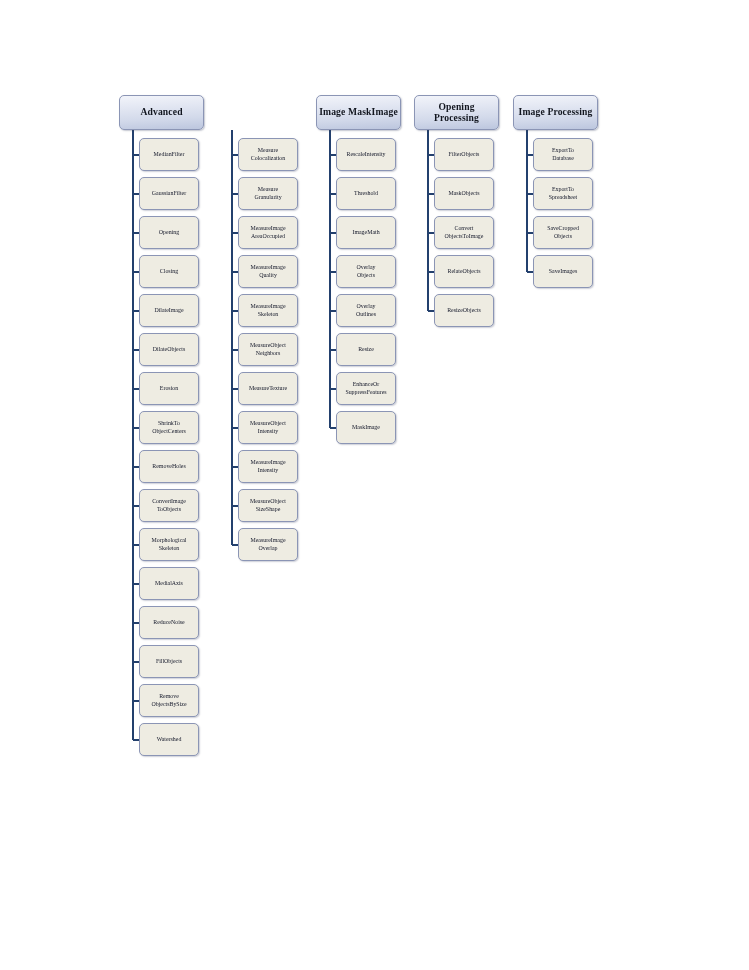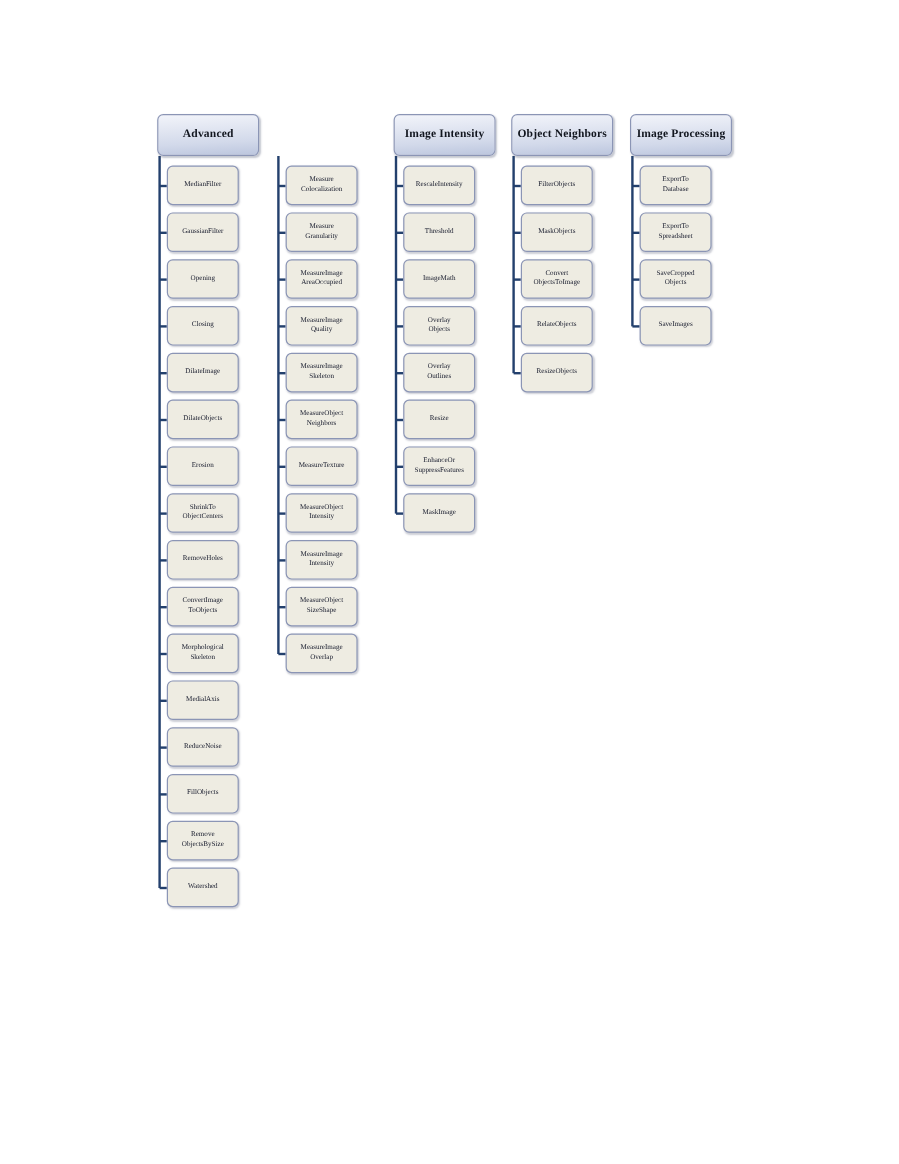--- a/index.html
+++ b/index.html
@@ -27,21 +27,21 @@
   .column {
     position: absolute;
     top: 0;
     width: 99px;
     height: 970px;
   }
 
   
   .cat-box {
     position: absolute;
-    left: 12px;
+    left: 0px;
     top: 95px;
     width: 85px;
     height: 35px;
     box-sizing: border-box;
     border: 1px solid #8b95b5;
     border-radius: 5px;
     background: linear-gradient(177deg, #f2f4fa 0%, #e4e8f3 30%, #d2d9ea 68%, #bcc6de 100%);
     display: flex;
     align-items: center;
     justify-content: center;
@@ -215,21 +215,21 @@
       <div class="node" style="top: 489px;">
         <span class="node-label">MeasureObject<br>SizeShape</span>
       </div>
       <div class="elbow" style="top: 543.5px; width: 6px;"></div>
       <div class="node" style="top: 528px;">
         <span class="node-label">MeasureImage<br>Overlap</span>
       </div>
     </div>
     <div class="column" style="left: 316px;">
       <div class="cat-box">
-        <span class="cat-label">Image Intensity</span>
+        <span class="cat-label">Image MaskImage</span>
       </div>
       <div class="trunk" style="top: 130px; height: 297.5px;"></div>
       <div class="elbow" style="top: 153.5px; width: 6px;"></div>
       <div class="node" style="top: 138px;">
         <span class="node-label">RescaleIntensity</span>
       </div>
       <div class="elbow" style="top: 192.5px; width: 6px;"></div>
       <div class="node" style="top: 177px;">
         <span class="node-label">Threshold</span>
       </div>
@@ -253,21 +253,21 @@
       <div class="node" style="top: 372px;">
         <span class="node-label">EnhanceOr<br>SuppressFeatures</span>
       </div>
       <div class="elbow" style="top: 426.5px; width: 6px;"></div>
       <div class="node" style="top: 411px;">
         <span class="node-label">MaskImage</span>
       </div>
     </div>
     <div class="column" style="left: 414px;">
       <div class="cat-box">
-        <span class="cat-label">Object Neighbors</span>
+        <span class="cat-label">Opening Processing</span>
       </div>
       <div class="trunk" style="top: 130px; height: 180.5px;"></div>
       <div class="elbow" style="top: 153.5px; width: 6px;"></div>
       <div class="node" style="top: 138px;">
         <span class="node-label">FilterObjects</span>
       </div>
       <div class="elbow" style="top: 192.5px; width: 6px;"></div>
       <div class="node" style="top: 177px;">
         <span class="node-label">MaskObjects</span>
       </div>

